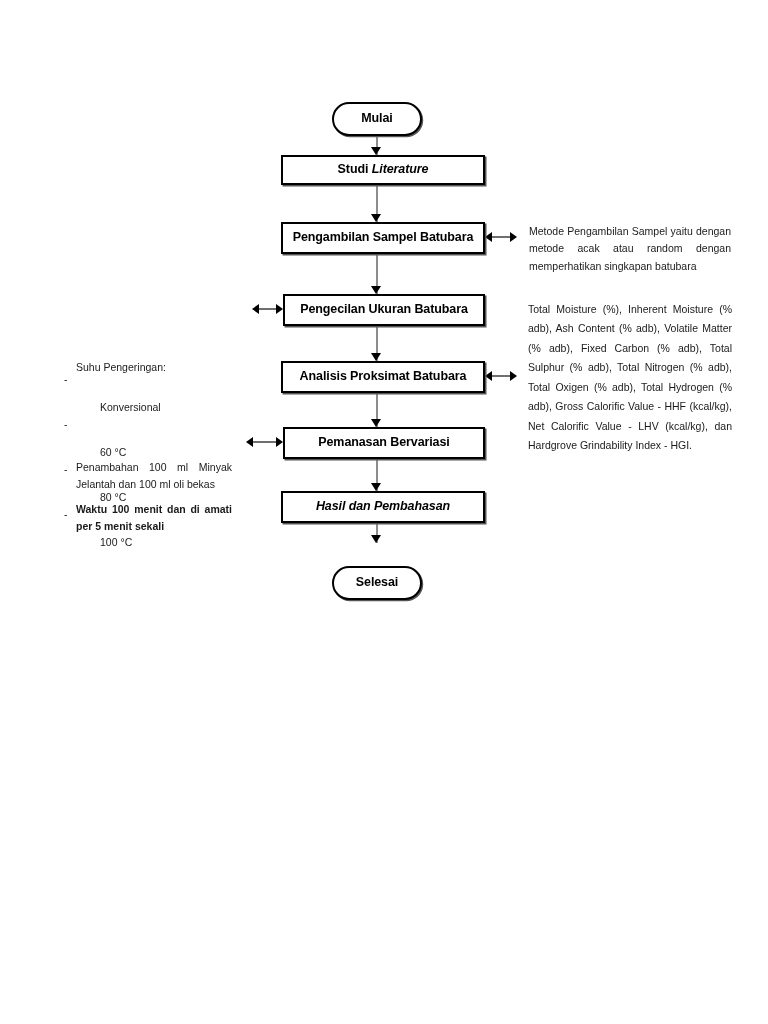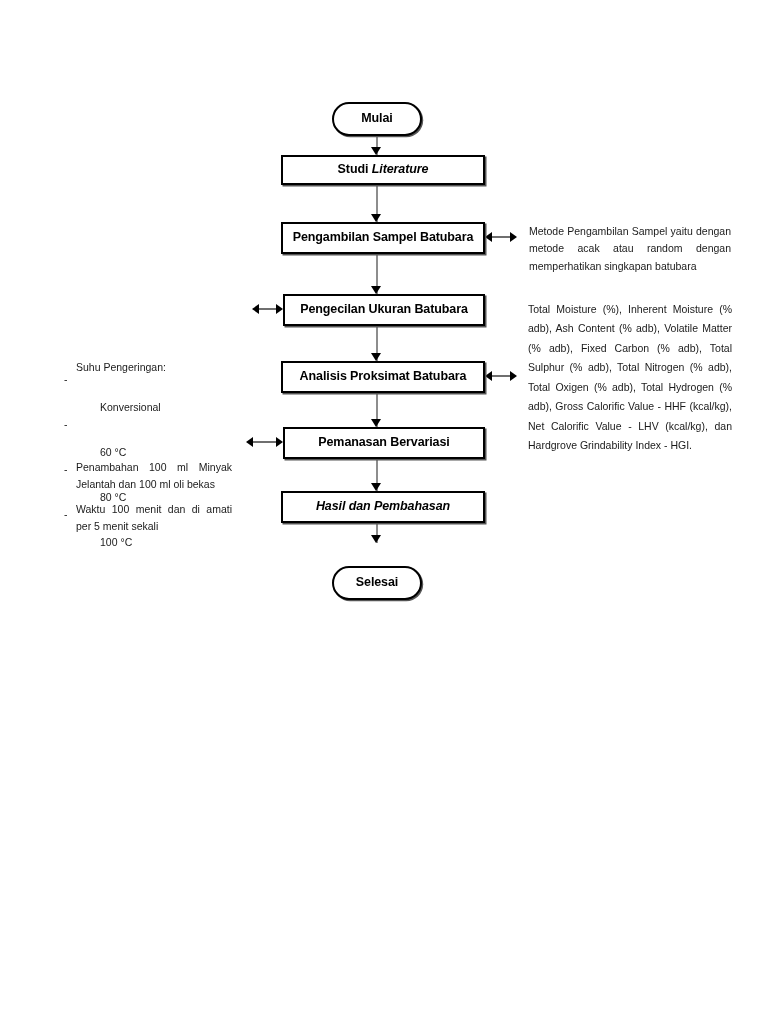--- a/index.html
+++ b/index.html
@@ -259,17 +259,17 @@
     <li>
       <span class="dash">-</span>
       <span class="txt">100 °C</span>
     </li>
   </ul>
 
   <div class="annot justify annot-tight" style="left:64px; top:447px; width:180px;">
     <p>Penambahan 100 ml Minyak Jelantah dan 100 ml oli bekas</p>
   </div>
 
-  <div class="annot justify annot-tight" style="left:64px; top:489px; width:180px;">
+  <div class="annot justify annot-tight" style="left:64px; top:489px; width:180px;font-weight:bold;">
     <p>Waktu 100 menit dan di amati per 5 menit sekali</p>
   </div>
 
 </div>
 
 </body></html>

